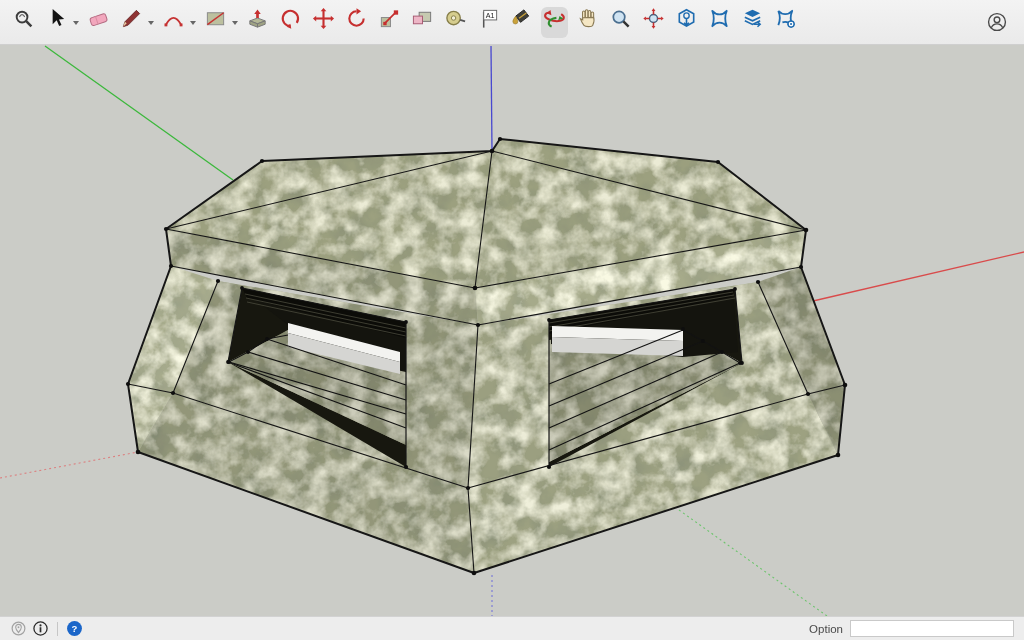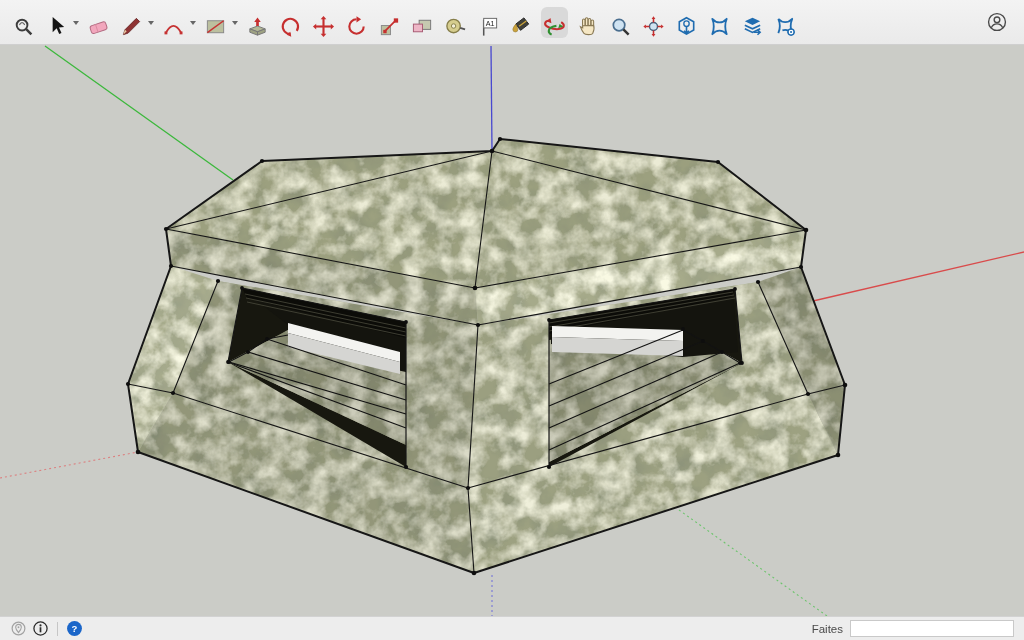--- a/index.html
+++ b/index.html
@@ -2,21 +2,21 @@
 <html><head>
 <meta charset="utf-8">
 <style>
   html,body{margin:0;padding:0;}
   body{width:1024px;height:640px;overflow:hidden;font-family:"Liberation Sans",sans-serif;background:#ececec;}
   .app{width:1024px;height:640px;display:flex;flex-direction:column;}
 
   
   .toolbar{height:45px;box-sizing:border-box;display:flex;align-items:center;
     background:linear-gradient(#f3f3f3,#eaeaea);border-bottom:1px solid #cfcfcf;padding:0 10px;}
-  .tb-item{width:27px;height:31px;display:flex;align-items:flex-end;justify-content:center;
+  .tb-item{width:27px;height:31px;display:flex;align-items:flex-start;justify-content:center;
     border-radius:6px;margin-right:6px;flex:0 0 auto;cursor:default;}
   .tb-item svg{width:23px;height:23px;display:block;}
   .tb-item.active{background:#d9d9d9;}
   .caret{width:0;height:0;border-left:3.5px solid transparent;border-right:3.5px solid transparent;
     border-top:4px solid #666;margin:2px 6px 0 -3px;flex:0 0 auto;}
   .tb-spacer{flex:1;}
   .account{width:30px;height:30px;display:flex;align-items:center;justify-content:center;margin-right:2px;}
   .account svg{width:22px;height:22px;}
 
   
@@ -441,17 +441,17 @@
         </svg>
     </span>
     <span class="sb-divider"></span>
     <span class="sb-icon">
       <svg viewBox="0 0 24 24">
           <circle cx="12" cy="12" r="10.5" fill="#1b66c9"></circle>
       <text x="12" y="16.8" text-anchor="middle" font-size="13.5" font-weight="bold" fill="#ffffff" font-family="Liberation Sans, sans-serif">?</text>
         </svg>
     </span>
     <span class="sb-spacer"></span>
-    <span class="sb-label">Faites</span>
+    <span class="sb-label">Option</span>
     <input class="sb-input" type="text" value="" style="">
   </div>
 
 </div>
 
 </body></html>

